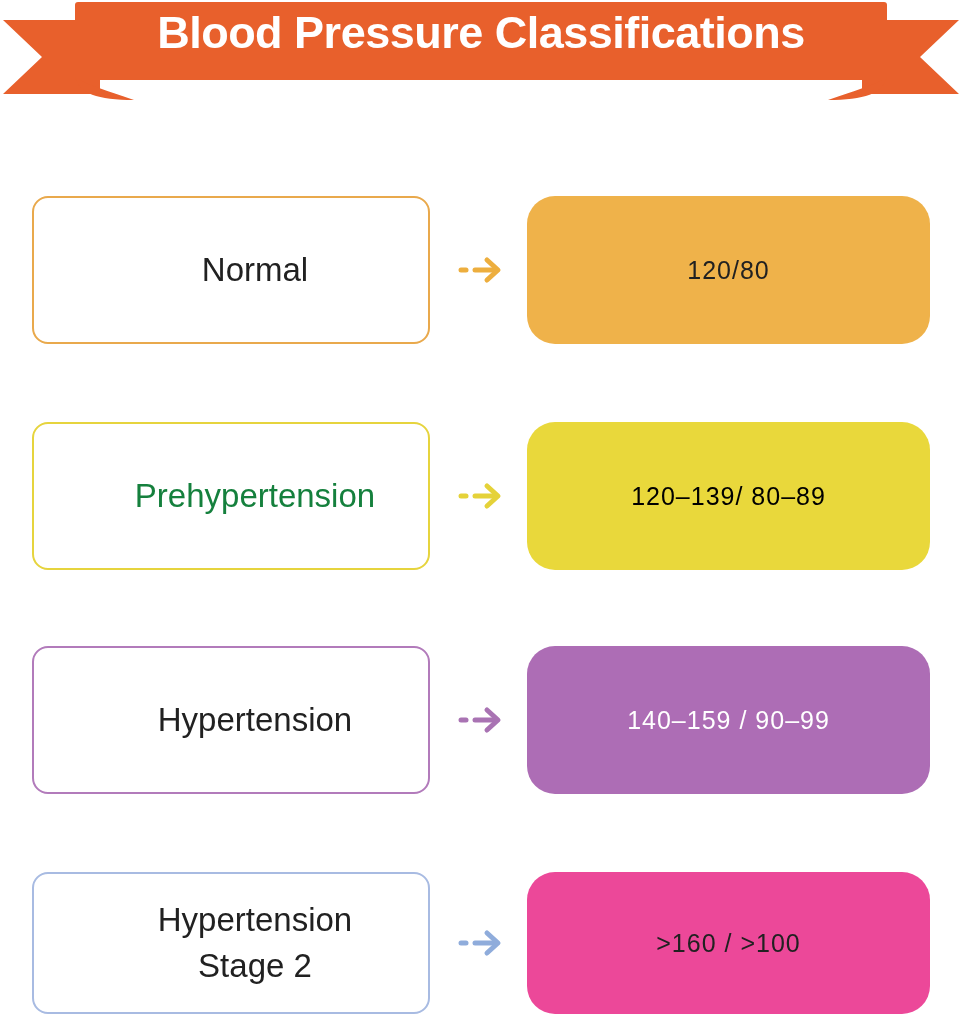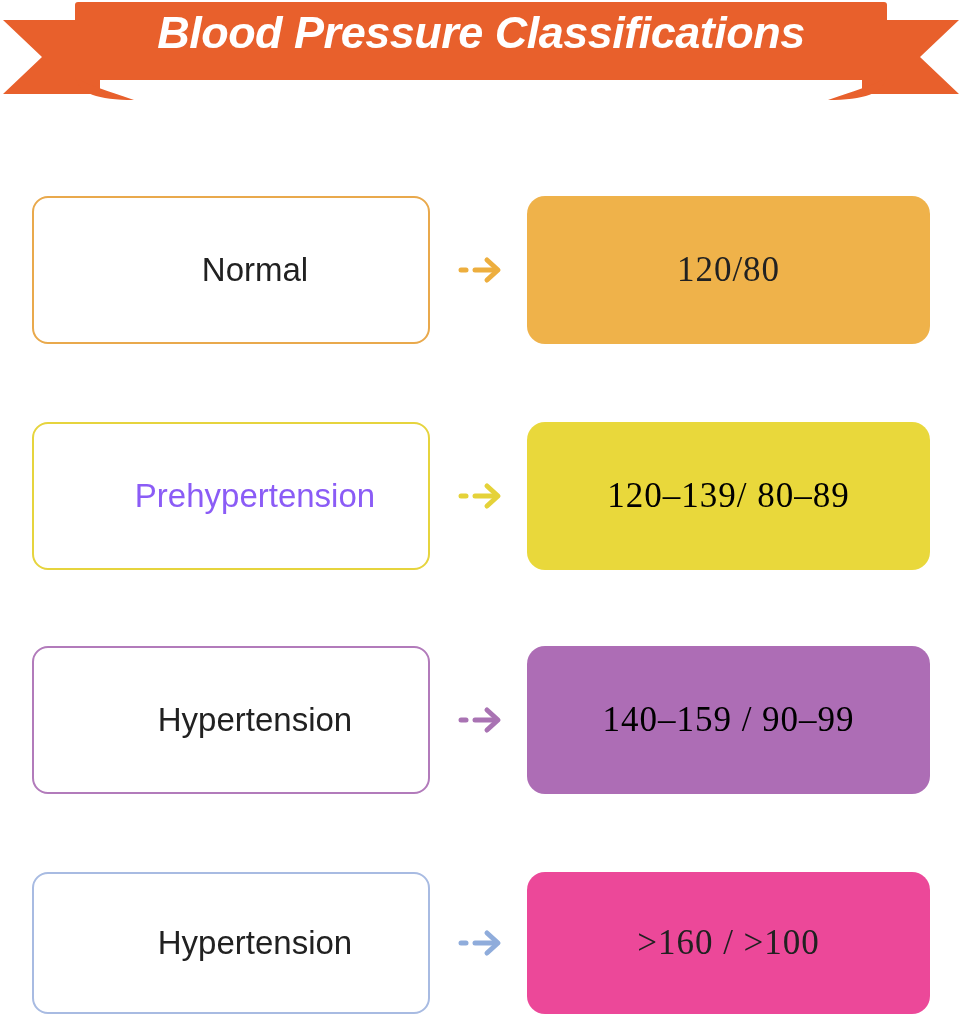--- a/index.html
+++ b/index.html
@@ -10,21 +10,20 @@
   }
 
   
   .ribbon-wrap { position:absolute; left:0; top:0; width:962px; height:112px; }
   .ribbon-wrap svg { display:block; }
   .ribbon-title {
     position:absolute; left:75px; top:2px; width:812px; height:62px;
     display:flex; align-items:center; justify-content:center;
     font-size:45px; font-weight:bold; letter-spacing:-0.5px;
     white-space:nowrap;
-    font-style:italic;
   }
 
   
   .row { position:absolute; left:0; width:962px; height:148px; }
   .row-0 { top:196px; }
   .row-1 { top:422px; }
   .row-2 { top:646px; }
   .row-3 { top:872px; height:142px; }
 
   .label-box {
@@ -39,23 +38,23 @@
   .label-line { display:block; }
 
   .arrow {
     position:absolute; left:457px; top:50%; transform:translateY(-50%);
     width:46px; height:30px;
   }
   .arrow svg { display:block; }
 
   .value-pill {
     position:absolute; left:527px; top:0; width:403px; height:100%;
-    border-radius:18px;
+    border-radius:28px;
     display:flex; align-items:center; justify-content:center;
-    font-size:35px; letter-spacing:1px; white-space:nowrap;font-family:Liberation Serif, serif;
+    font-size:25px; letter-spacing:1px; white-space:nowrap;
   }
 </style>
 </head>
 <body>
 
 <div class="canvas">
 
   <div class="ribbon-wrap" style="color: rgb(232, 96, 44);">
     <svg width="962" height="112" viewBox="0 0 962 112">
 
@@ -81,21 +80,21 @@
       <svg width="46" height="30" viewBox="0 0 46 30">
         <line x1="4" y1="15" x2="9" y2="15" stroke="currentColor" stroke-width="5" stroke-linecap="round"></line>
         <line x1="18" y1="15" x2="37" y2="15" stroke="currentColor" stroke-width="5" stroke-linecap="round"></line>
         <polyline points="30,5 41,15 30,25" fill="none" stroke="currentColor" stroke-width="5" stroke-linecap="round" stroke-linejoin="round"></polyline>
       </svg>
     </div>
     <div class="value-pill" style="background-color: rgb(239, 178, 74); color: rgb(33, 33, 33);">120/80</div>
   </div>
 
   <div class="row row-1">
-    <div class="label-box" style="border-color: rgb(230, 212, 62); color: #8b5cf6;">
+    <div class="label-box" style="border-color: rgb(230, 212, 62); color: #15803d;">
       <span class="label-line">Prehypertension</span>
       <span class="label-line"></span>
     </div>
     <div class="arrow" style="color: rgb(229, 210, 57);">
       <svg width="46" height="30" viewBox="0 0 46 30">
         <line x1="4" y1="15" x2="9" y2="15" stroke="currentColor" stroke-width="5" stroke-linecap="round"></line>
         <line x1="18" y1="15" x2="37" y2="15" stroke="currentColor" stroke-width="5" stroke-linecap="round"></line>
         <polyline points="30,5 41,15 30,25" fill="none" stroke="currentColor" stroke-width="5" stroke-linecap="round" stroke-linejoin="round"></polyline>
       </svg>
     </div>
@@ -106,26 +105,27 @@
     <div class="label-box" style="border-color: rgb(178, 123, 187); color: rgb(33, 33, 33);">
       <span class="label-line">Hypertension</span>
     </div>
     <div class="arrow" style="color: rgb(169, 115, 179);">
       <svg width="46" height="30" viewBox="0 0 46 30">
         <line x1="4" y1="15" x2="9" y2="15" stroke="currentColor" stroke-width="5" stroke-linecap="round"></line>
         <line x1="18" y1="15" x2="37" y2="15" stroke="currentColor" stroke-width="5" stroke-linecap="round"></line>
         <polyline points="30,5 41,15 30,25" fill="none" stroke="currentColor" stroke-width="5" stroke-linecap="round" stroke-linejoin="round"></polyline>
       </svg>
     </div>
-    <div class="value-pill" style="background-color: rgb(173, 109, 181); color: #000000;">140–159 / 90–99</div>
+    <div class="value-pill" style="background-color: rgb(173, 109, 181); color: #ffffff;">140–159 / 90–99</div>
   </div>
 
   <div class="row row-3">
     <div class="label-box" style="border-color: rgb(168, 187, 226); color: rgb(33, 33, 33);">
       <span class="label-line">Hypertension</span>
+      <span class="label-line">Stage 2</span>
     </div>
     <div class="arrow" style="color: rgb(143, 172, 219);">
       <svg width="46" height="30" viewBox="0 0 46 30">
         <line x1="4" y1="15" x2="9" y2="15" stroke="currentColor" stroke-width="5" stroke-linecap="round"></line>
         <line x1="18" y1="15" x2="37" y2="15" stroke="currentColor" stroke-width="5" stroke-linecap="round"></line>
         <polyline points="30,5 41,15 30,25" fill="none" stroke="currentColor" stroke-width="5" stroke-linecap="round" stroke-linejoin="round"></polyline>
       </svg>
     </div>
     <div class="value-pill" style="background-color: #ec4899; color: rgb(33, 33, 33);">&gt;160 / &gt;100</div>
   </div>

